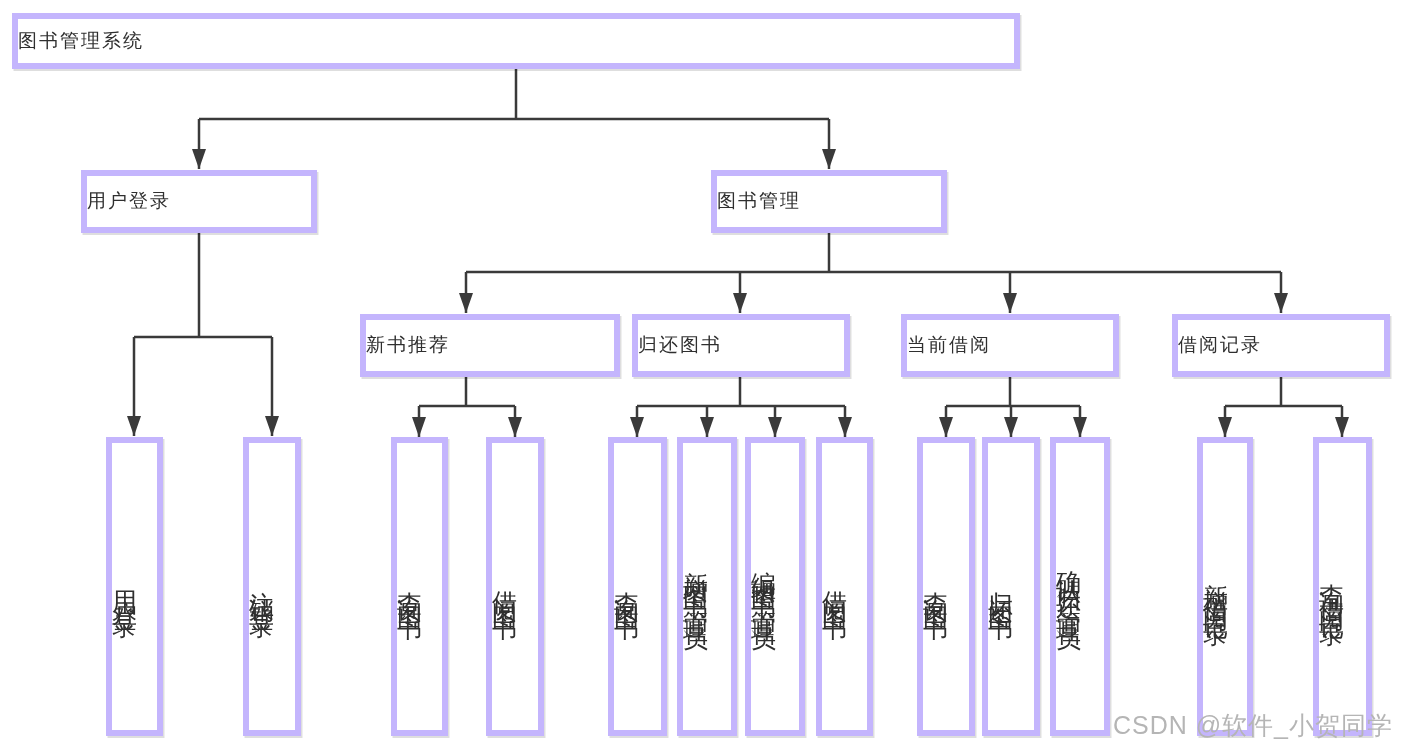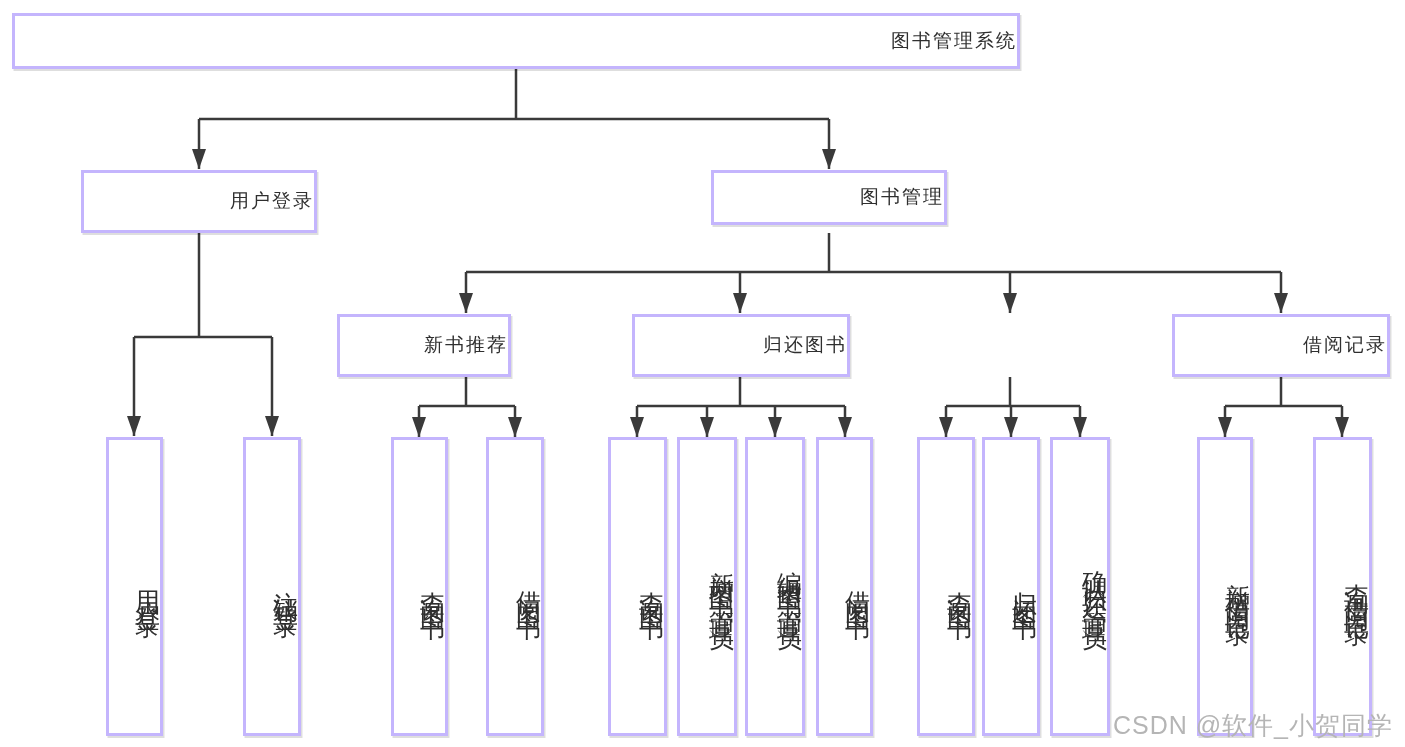--- a/index.html
+++ b/index.html
@@ -3,22 +3,22 @@
 <meta charset="utf-8">
 <style>
   html,body{margin:0;padding:0;background:#ffffff;}
   body{
     width:1405px;height:747px;position:relative;overflow:hidden;
     font-family:"Liberation Sans","DejaVu Sans",sans-serif;
   }
   .canvas{position:absolute;left:0;top:0;width:1405px;height:747px;}
   .connectors{position:absolute;left:0;top:0;z-index:0;}
   .box{
-    position:absolute;background:#ffffff;border:3px solid #c4b5fd;
-    box-sizing:border-box;display:flex;align-items:center;justify-content:flex-end;
+    position:absolute;background:#ffffff;border:6px solid #c4b5fd;
+    box-sizing:border-box;display:flex;align-items:center;justify-content:flex-start;
     z-index:1;box-shadow:1.5px 2px 0 rgba(0,0,0,.13);
   }
   .box .lbl{
     color:#2f2f2f;font-size:19px;letter-spacing:2px;white-space:nowrap;line-height:1.2;
   }
   .box.leaf .lbl{
     writing-mode:vertical-rl;text-orientation:mixed;
     font-size:25px;letter-spacing:8px;line-height:1;white-space:normal;
   }
   .watermark{
@@ -76,29 +76,32 @@
     </g>
   </svg>
 
   <div class="box" style="left:12px;top:13px;width:1008px;height:56px">
     <span class="lbl">图书管理系统</span>
   </div>
 
   <div class="box" style="left:81px;top:170px;width:236px;height:63px">
     <span class="lbl">用户登录</span>
   </div>
-  <div class="box" style="left:711px;top:170px;width:236px;height:55px">
+  <div class="box" style="left:711px;top:170px;width:236px;height:63px">
     <span class="lbl">图书管理</span>
   </div>
 
-  <div class="box" style="left:337px;top:314px;width:174px;height:63px">
+  <div class="box" style="left:360px;top:314px;width:260px;height:63px">
     <span class="lbl">新书推荐</span>
   </div>
   <div class="box" style="left:632px;top:314px;width:218px;height:63px">
     <span class="lbl">归还图书</span>
+  </div>
+  <div class="box" style="left:901px;top:314px;width:218px;height:63px">
+    <span class="lbl">当前借阅</span>
   </div>
   <div class="box" style="left:1172px;top:314px;width:218px;height:63px">
     <span class="lbl">借阅记录</span>
   </div>
 
   <div class="box leaf" style="left:106px;top:437px;width:57px;height:299px">
     <span class="lbl">用户登录</span>
   </div>
   <div class="box leaf" style="left:243px;top:437px;width:58px;height:299px">
     <span class="lbl">注销登录</span>

